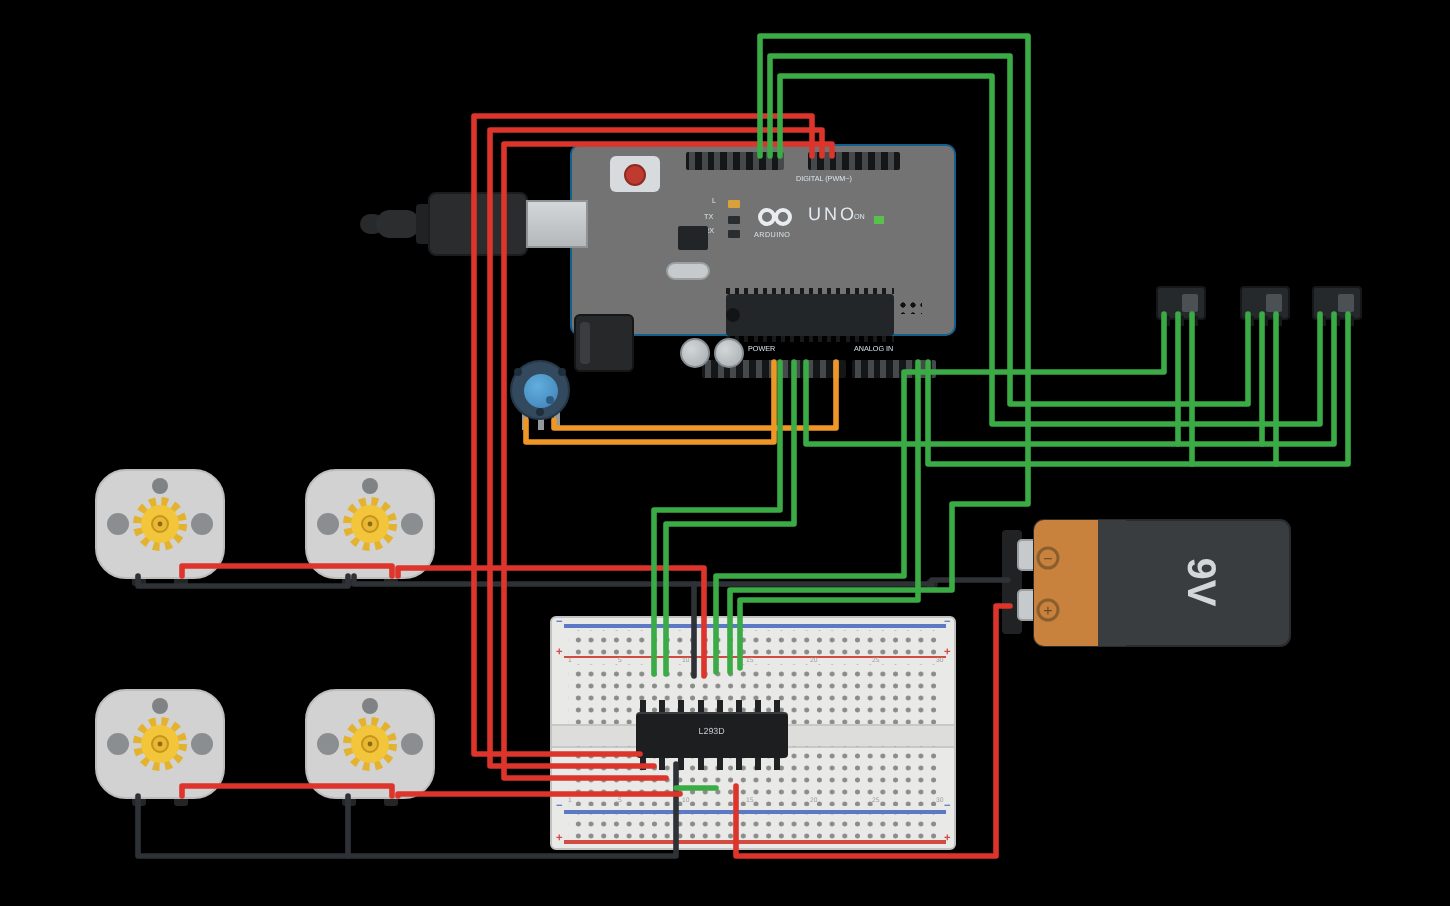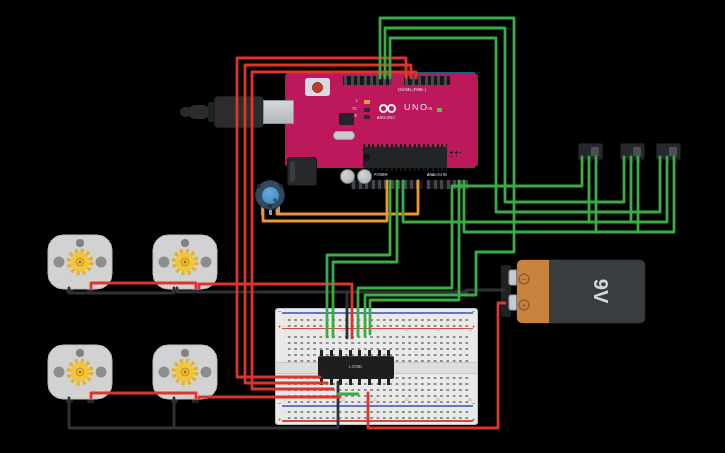--- a/index.html
+++ b/index.html
@@ -20,21 +20,21 @@
   .bb-colrow span{position:absolute;font-size:8px;transform:scale(.42);transform-origin:left top;color:#9b9b99;line-height:5px;}
   
   .motor{width:76px;height:64px;z-index:10;}
   
   .sensor{width:23px;height:15px;background:#26292c;border:1px solid #15171a;border-radius:2px;z-index:10;}
   .sensor .inner{position:absolute;left:12px;top:3px;width:8px;height:9px;background:#4b5054;border-radius:1px;}
   .sensor .pin{position:absolute;top:14px;width:2.5px;height:5px;background:#17191b;}
   
   .battery{left:497px;top:259px;width:150px;height:66px;z-index:10;}
   
-  .arduino{left:285px;top:72px;width:193px;height:96px;background:#be185d;border:1.5px solid #14608d;
+  .arduino{left:285px;top:72px;width:193px;height:96px;background:#737373;border:1.5px solid #14608d;
            border-radius:5px;box-sizing:border-box;z-index:10;}
   .hdr{position:absolute;height:9px;background:#141617;border-radius:1px;
        background-image:repeating-linear-gradient(90deg,transparent 0 1.4px,#45494c 1.4px 4.4px,transparent 4.4px 6.4px);}
   .t35{position:absolute;font-size:8px;transform:scale(.45);transform-origin:left top;color:#d9e6ee;line-height:8px;white-space:nowrap;}
   .ledsq{position:absolute;width:6px;height:4px;background:#2a2d2f;border-radius:.5px;}
   .cap{position:absolute;width:15px;height:15px;border-radius:50%;
        background:radial-gradient(circle at 35% 35%,#d2d6d8,#a6acb0);border:1px solid #878d92;box-sizing:border-box;}
   
   .chip{left:318px;top:350px;width:76px;height:35px;z-index:12;}
   .chip .pins{position:absolute;left:2px;width:72px;height:6px;

